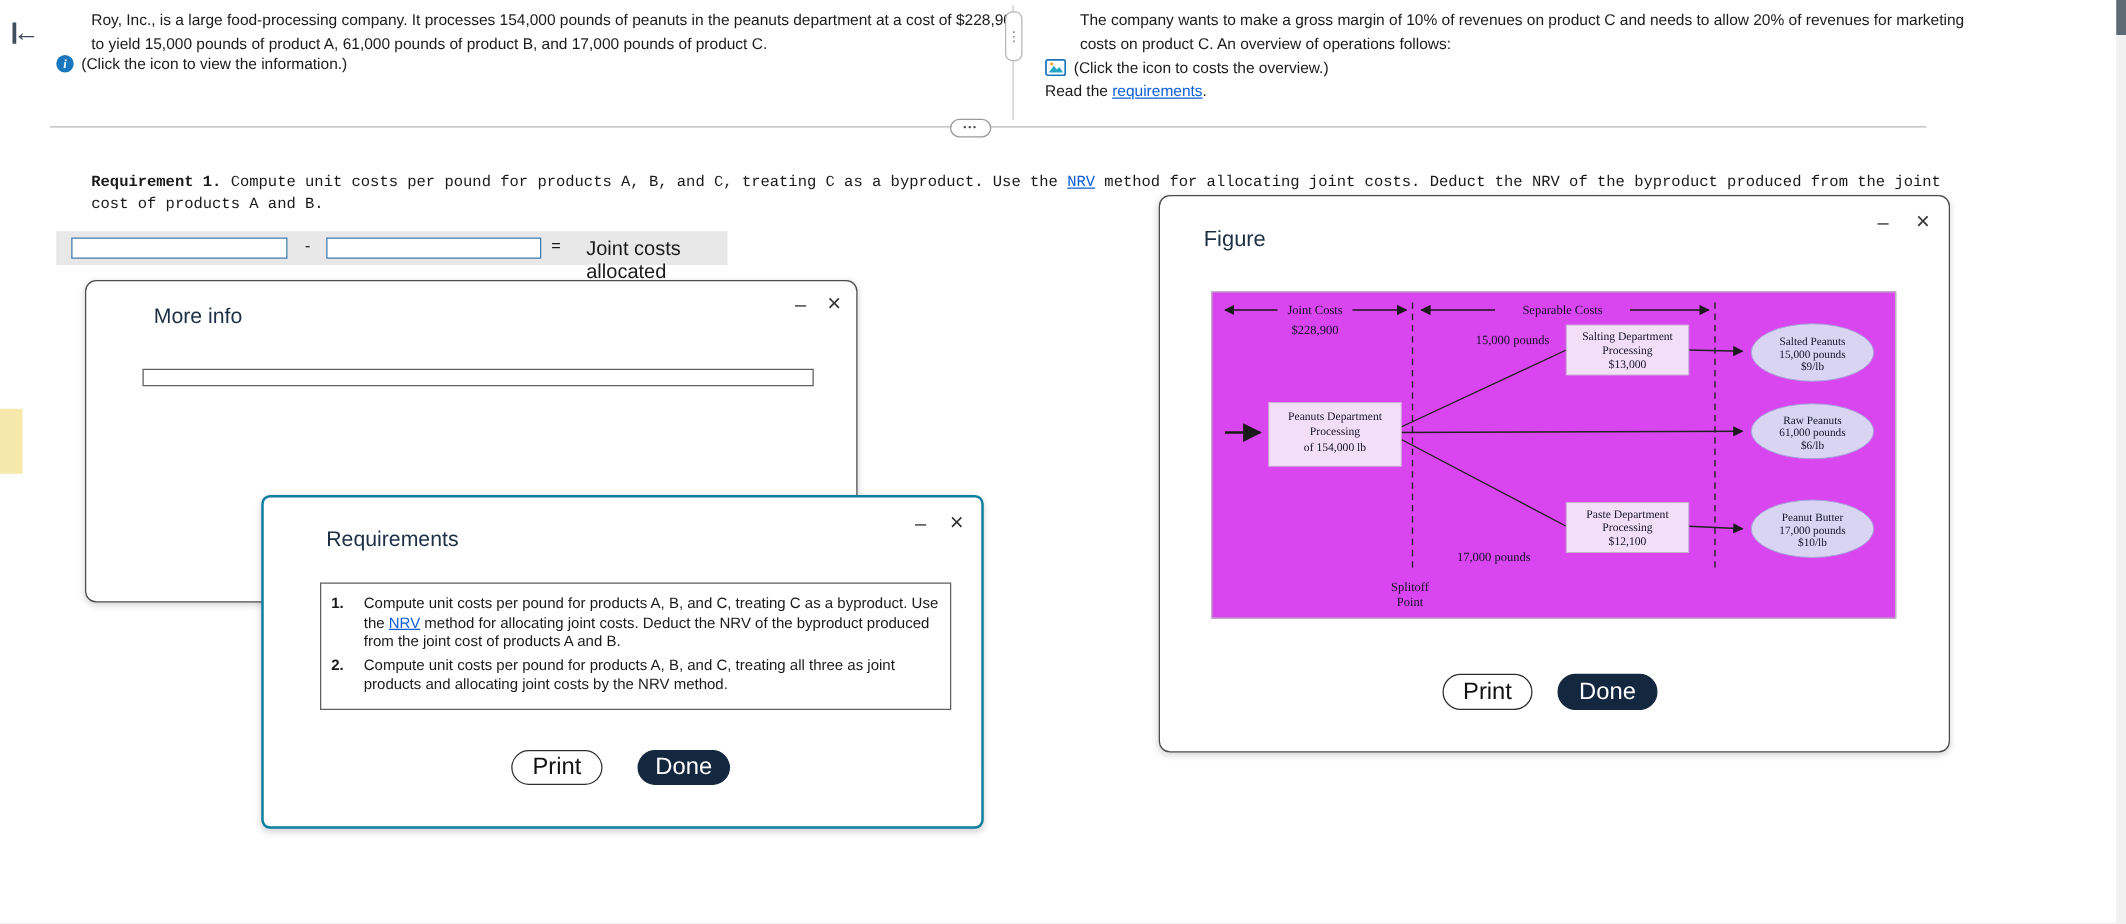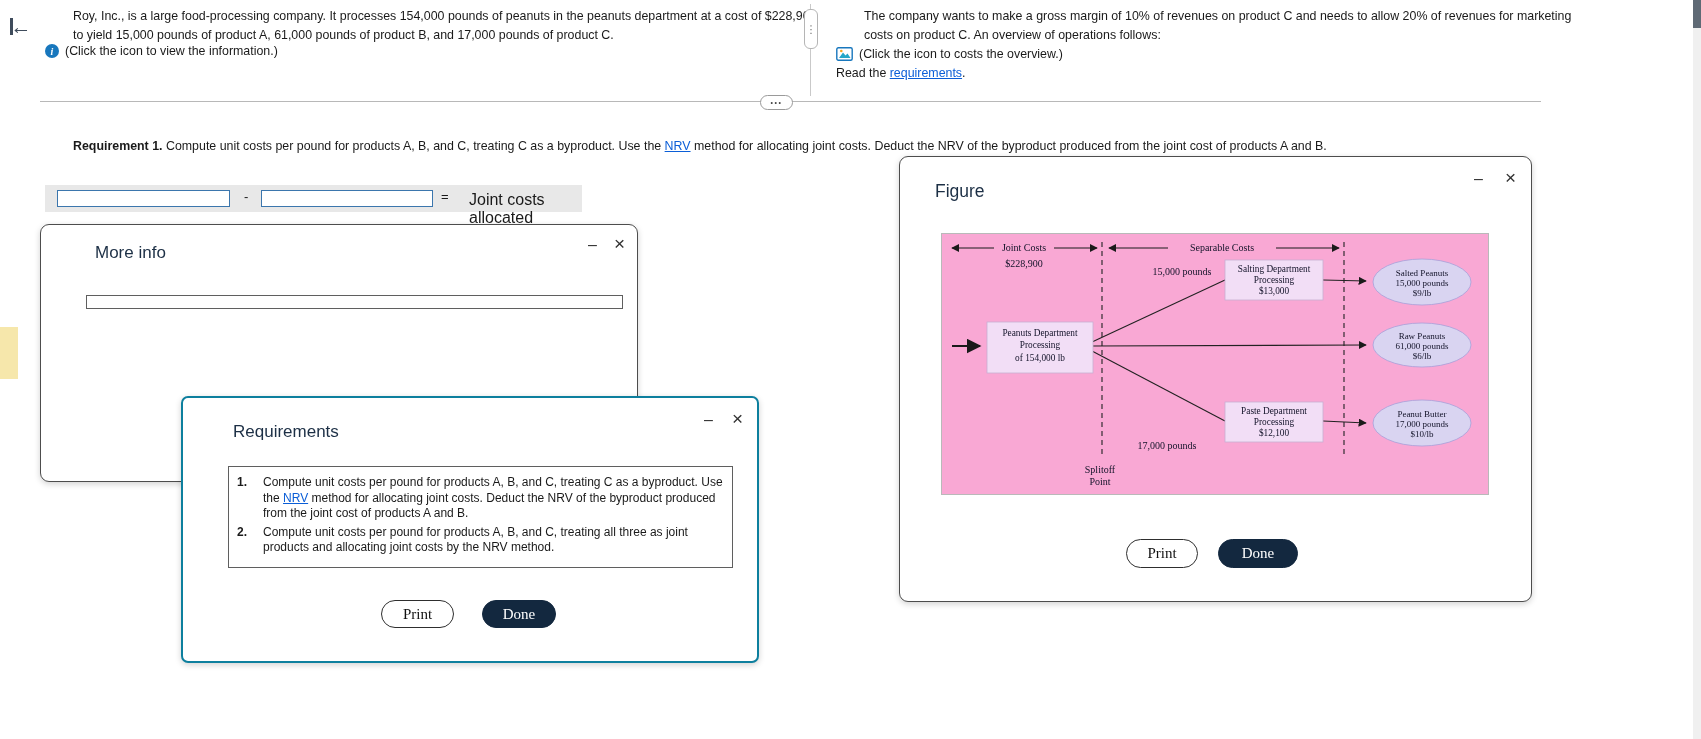--- a/index.html
+++ b/index.html
@@ -14,32 +14,32 @@
               font-family:"Liberation Serif",serif;font-style:italic;font-weight:bold;font-size:10px;
               align-items:center;justify-content:center;flex:0 0 auto;}
   .vline{width:1px;background:#c9c9c9;}
   .hline{height:1px;background:#b8b8b8;}
   .grip{border:1px solid #b5b5b5;border-radius:6px;background:#fff;display:flex;align-items:center;justify-content:center;
         color:#777;font-size:11px;cursor:grab;}
   .dots-pill{border:1px solid #9a9a9a;border-radius:8px;background:#fff;display:flex;align-items:center;justify-content:center;
         color:#444;font-size:7px;letter-spacing:1.5px;cursor:pointer;}
   .strip{background:#e8e8e8;}
   .fld{border:1px solid #3b76ad;background:#fff;height:17px;box-sizing:border-box;font-size:12px;padding:0 3px;}
-  .dialog{background:#fff;border:1.5px solid #4d4d4d;border-radius:9px;box-shadow:0 2px 6px rgba(0,0,0,0.18);}
+  .dialog{background:#fff;border:1.5px solid #4d4d4d;border-radius:9px;box-shadow:0 2px 6px rgba(0,0,0,0.18);margin-left:28px;}
   .dialog.teal{border:2.5px solid #0d7f9e;border-radius:7px;}
   .dlg-title{font-size:17px;color:#1c2f45;}
   .winbtn{color:#333;cursor:pointer;line-height:1;background:none;border:none;padding:0;font-family:inherit;}
   .ibox{border:1px solid #5f5f5f;background:#fff;}
   .bullet{font-size:12px;line-height:1.28;}
   .req-item{display:grid;grid-template-columns:26px 1fr;font-size:12px;line-height:1.3;margin-bottom:3px;}
   .req-num{font-weight:bold;}
-  .pill-btn{border-radius:15px;border:1.6px solid #2e2e2e;background:#fff;font-size:15px;color:#111;
-            display:flex;align-items:center;justify-content:center;cursor:pointer;font-family:Liberation Serif, serif;}
+  .pill-btn{border-radius:15px;border:1.6px solid #2e2e2e;background:#fff;font-size:19px;color:#111;
+            display:flex;align-items:center;justify-content:center;cursor:pointer;font-family:Liberation Sans, sans-serif;}
   .pill-btn.dark{background:#13283f;border-color:#13283f;color:#fff;}
-  .diagram-box{border:1px solid #b9b9b9;background:#f9a8d4;}
+  .diagram-box{border:1px solid #b9b9b9;background:#d946ef;}
   .dg-text{font-family:"Liberation Serif",serif;fill:#131329;}
   .scroll-track{background:#f0f0f0;}
   .scroll-thumb{background:#5f6a75;}
   .back-bar{width:2.5px;height:17px;background:#3f4c5c;display:inline-block;}
   .back-arrow{font-size:21px;color:#3f4c5c;margin-left:-2px;line-height:1;}
 </style>
 </head>
 <body>
 
 <div class="canvas">
@@ -75,33 +75,33 @@
   <div class="abs vline" style="left:810px;top:4px;height:92px;"></div>
   <div class="abs grip" style="left:804px;top:9px;width:12px;height:38px;">
     <span>⋮</span>
   </div>
 
   <div class="abs hline" style="left:40px;top:101px;width:1501px;"></div>
   <div class="abs dots-pill" style="left:760px;top:95px;width:31px;height:13px;">
     <span>•••</span>
   </div>
 
-  <div class="abs para" style="left:45px;top:138px;width:1480px;line-height:1.35;">
+  <div class="abs para" style="left:45px;top:138px;width:1480px;line-height:1.35;font-family:Liberation Mono, monospace;">
     <b>Requirement 1.</b><span> Compute unit costs per pound for products A, B, and C, treating C as a byproduct. Use the </span><a class="link">NRV</a><span> method for allocating joint costs. Deduct the NRV of the byproduct produced from the joint cost of products A and B.</span>
   </div>
 
   <div class="abs strip" style="left:45px;top:185px;width:537px;height:27px;">
     <input class="abs fld" style="left: 12px; top: 5px; width: 173px;" value="">
     <span class="abs" style="left:199px;top:4px;font-size:13px;">-</span>
     <input class="abs fld" style="left: 216px; top: 5px; width: 172px;" value="">
     <span class="abs" style="left:396px;top:4px;font-size:13px;">=</span>
     <span class="abs" style="left:424px;top:6px;font-size:16px;">Joint costs allocated</span>
   </div>
 
-  <div class="abs dialog" style="left:40px;top:224px;width:596px;height:256px;z-index:10;">
+  <div class="abs dialog" style="left:40px;top:224px;width:596px;height:256px;z-index:10;padding-left:20px;">
     <div class="abs dlg-title" style="left:54px;top:18px;">More info</div>
     <button class="abs winbtn" style="right:40px;top:12px;font-size:16px;">–</button>
     <button class="abs winbtn" style="right:12px;top:9px;font-size:19px;">×</button>
     <div class="abs ibox" style="left:45px;top:70px;width:517px;padding:6px 9px;">
     </div>
   </div>
 
   <div class="abs dialog teal" style="left:181px;top:396px;width:574px;height:263px;z-index:20;">
     <div class="abs dlg-title" style="left:50px;top:24px;">Requirements</div>
     <button class="abs winbtn" style="right:44px;top:14px;font-size:16px;">–</button>

